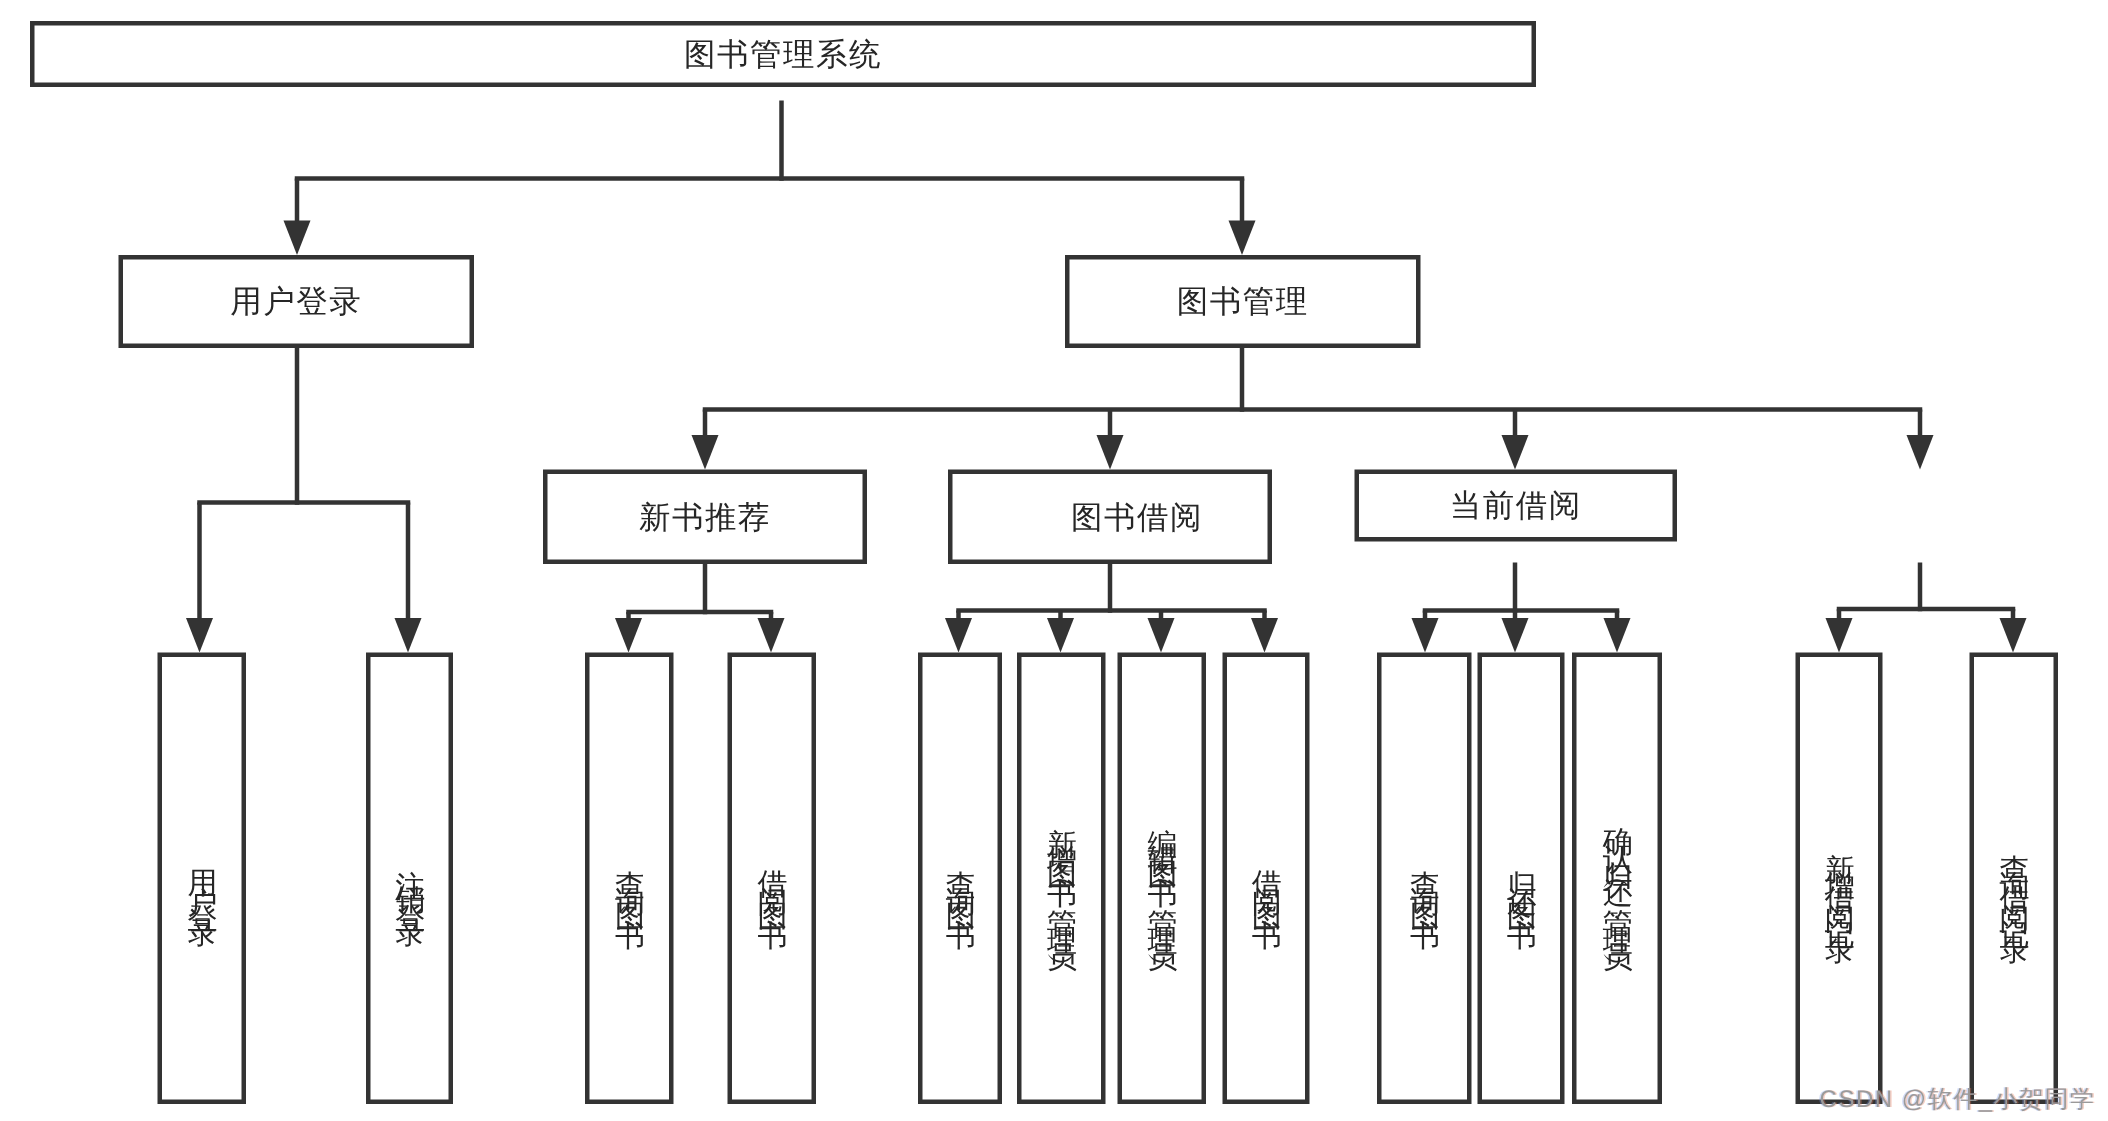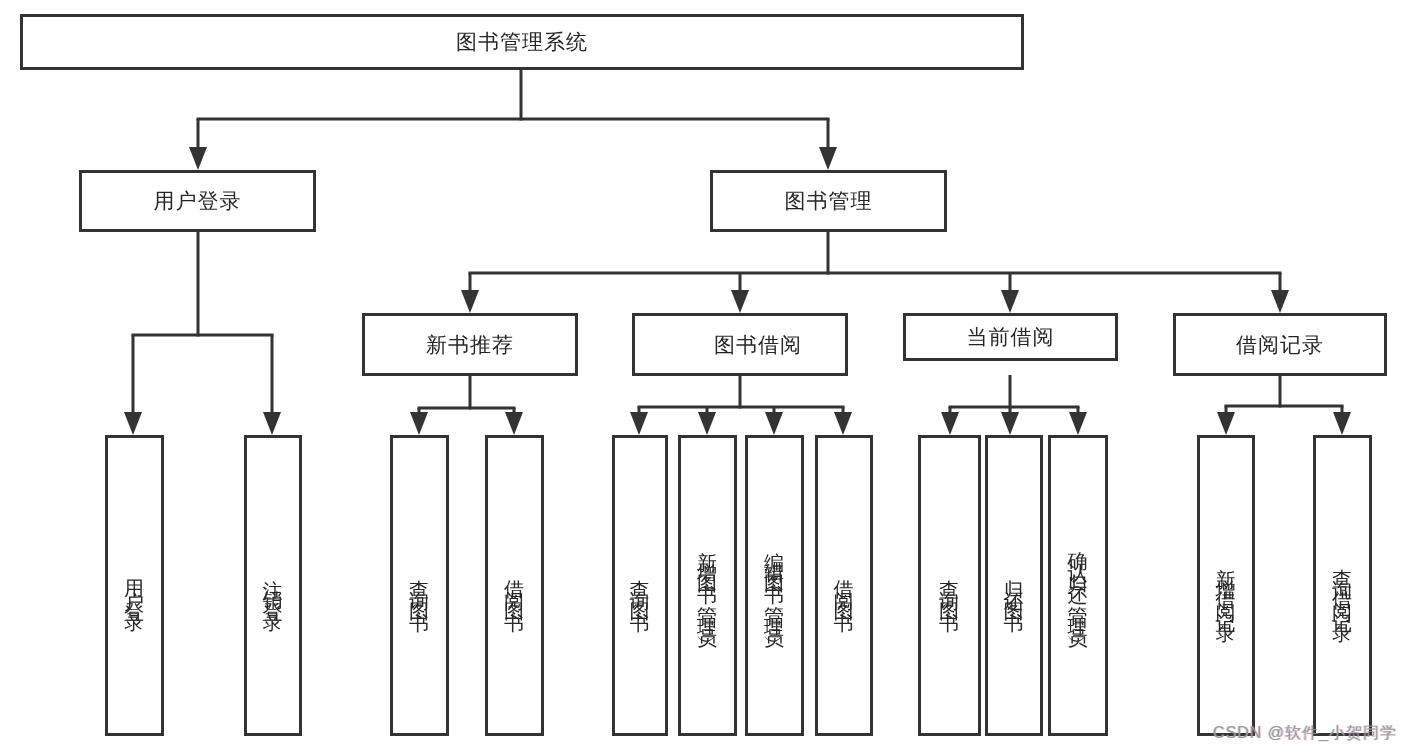--- a/index.html
+++ b/index.html
@@ -129,43 +129,40 @@
       <polygon points="765,412 783,412 774,435"></polygon>
       <polygon points="834,412 852,412 843,435"></polygon>
       <polygon points="941,412 959,412 950,435"></polygon>
       <polygon points="1001,412 1019,412 1010,435"></polygon>
       <polygon points="1069,412 1087,412 1078,435"></polygon>
       <polygon points="1217,412 1235,412 1226,435"></polygon>
       <polygon points="1333,412 1351,412 1342,435"></polygon>
     </g>
   </svg>
 
-  <div class="hbox" style="left:20px; top:14px; width:1004px; height:56px;">
+  <div class="hbox" style="left:20px; top:14px; width:1004px; height:44px;">
     <span>图书管理系统</span>
   </div>
 
   <div class="hbox" style="left:79px; top:170px; width:237px; height:62px;">
     <span>用户登录</span>
   </div>
   <div class="hbox" style="left:710px; top:170px; width:237px; height:62px;">
     <span>图书管理</span>
   </div>
 
   <div class="hbox" style="left:362px; top:313px; width:216px; height:63px;">
     <span>新书推荐</span>
   </div>
   <div class="hbox" style="left:632px; top:313px; width:216px; height:63px;padding-left:36px;">
     <span>图书借阅</span>
   </div>
   <div class="hbox" style="left:903px; top:313px; width:215px; height:48px;">
     <span>当前借阅</span>
   </div>
-  <div class="hbox" style="left:1173px; top:313px; width:214px; height:63px;">
-    <span>借阅记录</span>
-  </div>
 
   <div class="vbox" style="left:105px; width:59px;">
     <span class="vtext">用户登录</span>
   </div>
   <div class="vbox" style="left:244px; width:58px;">
     <span class="vtext">注销登录</span>
   </div>
   <div class="vbox" style="left:390px; width:59px;">
     <span class="vtext">查询图书</span>
   </div>

